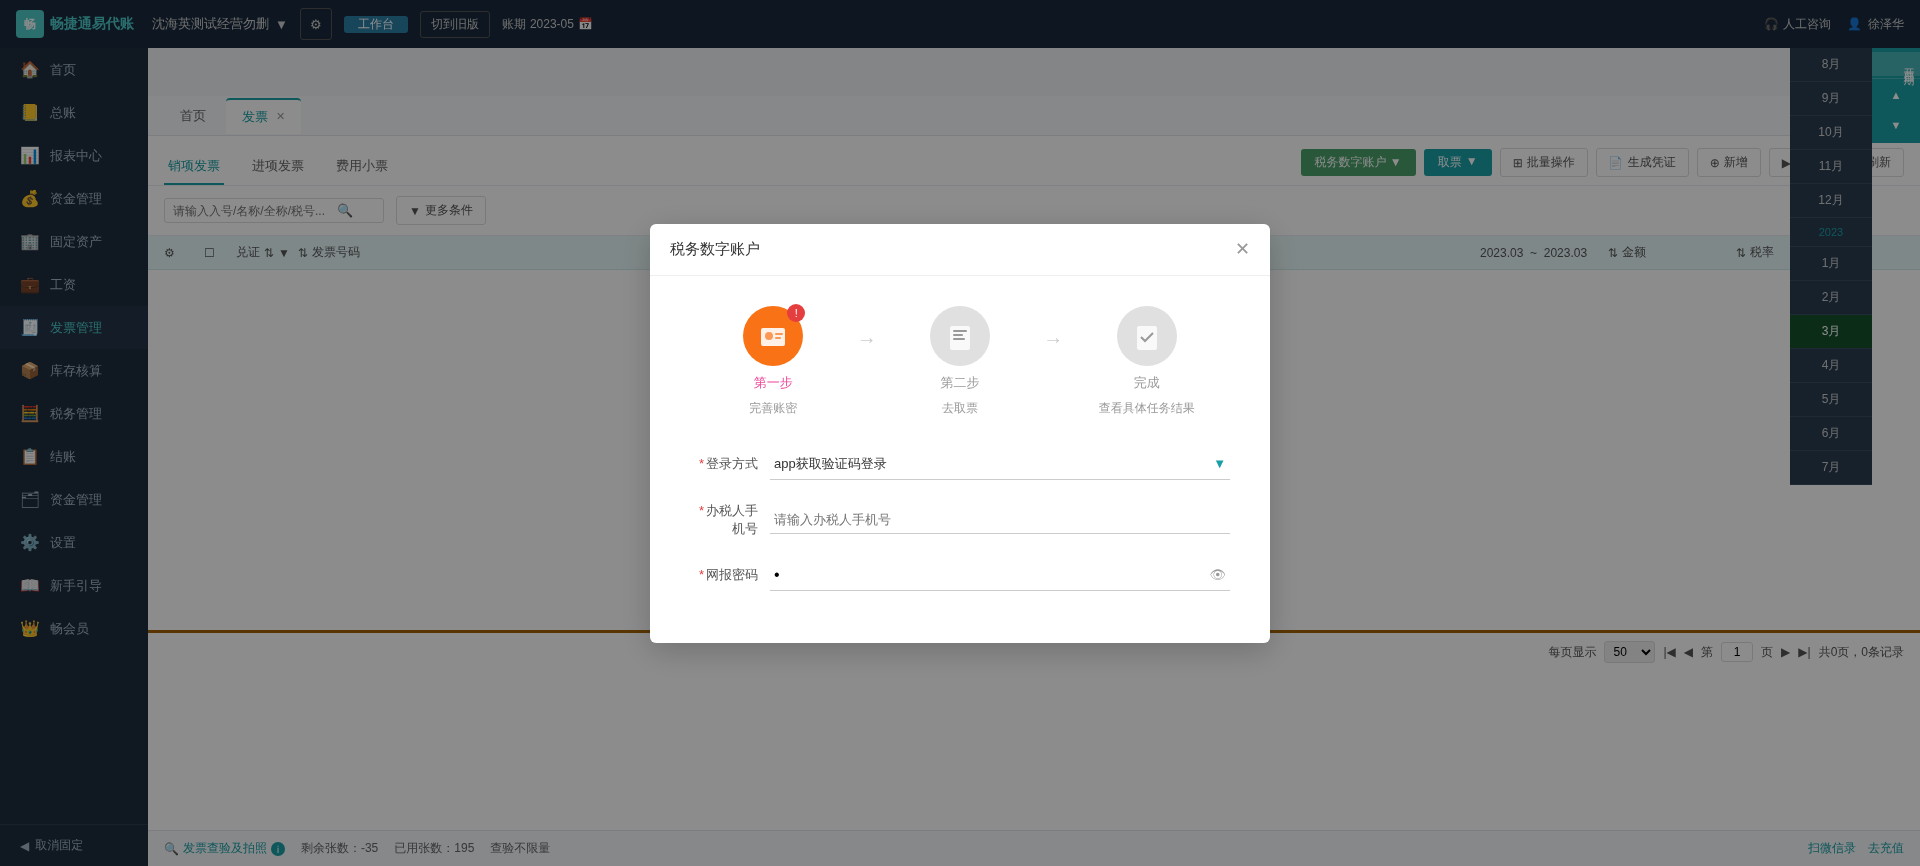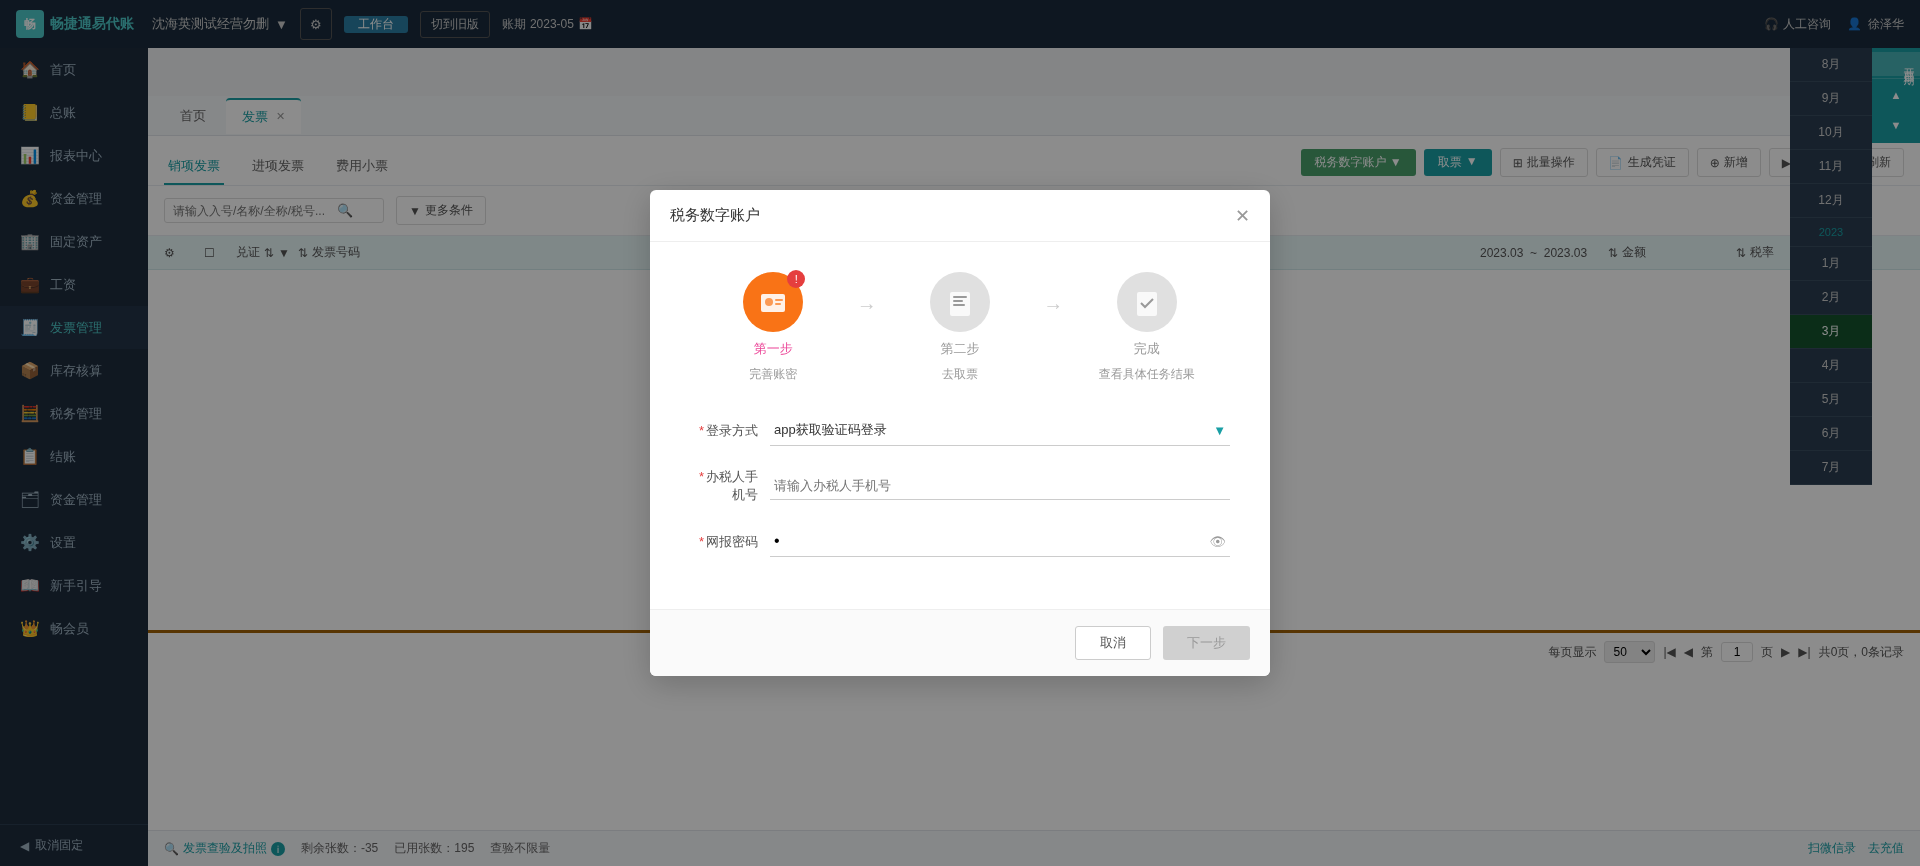--- a/index.html
+++ b/index.html
@@ -428,18 +428,14 @@
 
       <div class="form-row">
         <span class="form-label required">网报密码</span>
         <div class="form-control-wrap">
           <input type="password" value="1" style="border: none; outline: none; font-size: 16px; flex: 1 1 0%; background: transparent; letter-spacing: 4px;">
           <span style="color:#999;cursor:pointer;">👁</span>
         </div>
       </div>
     </div>
 
-    <div class="dialog-footer">
-      <button class="btn-cancel">取消</button>
-      <button class="btn-next">下一步</button>
-    </div>
   </div>
 </div>
 
 </body></html>

